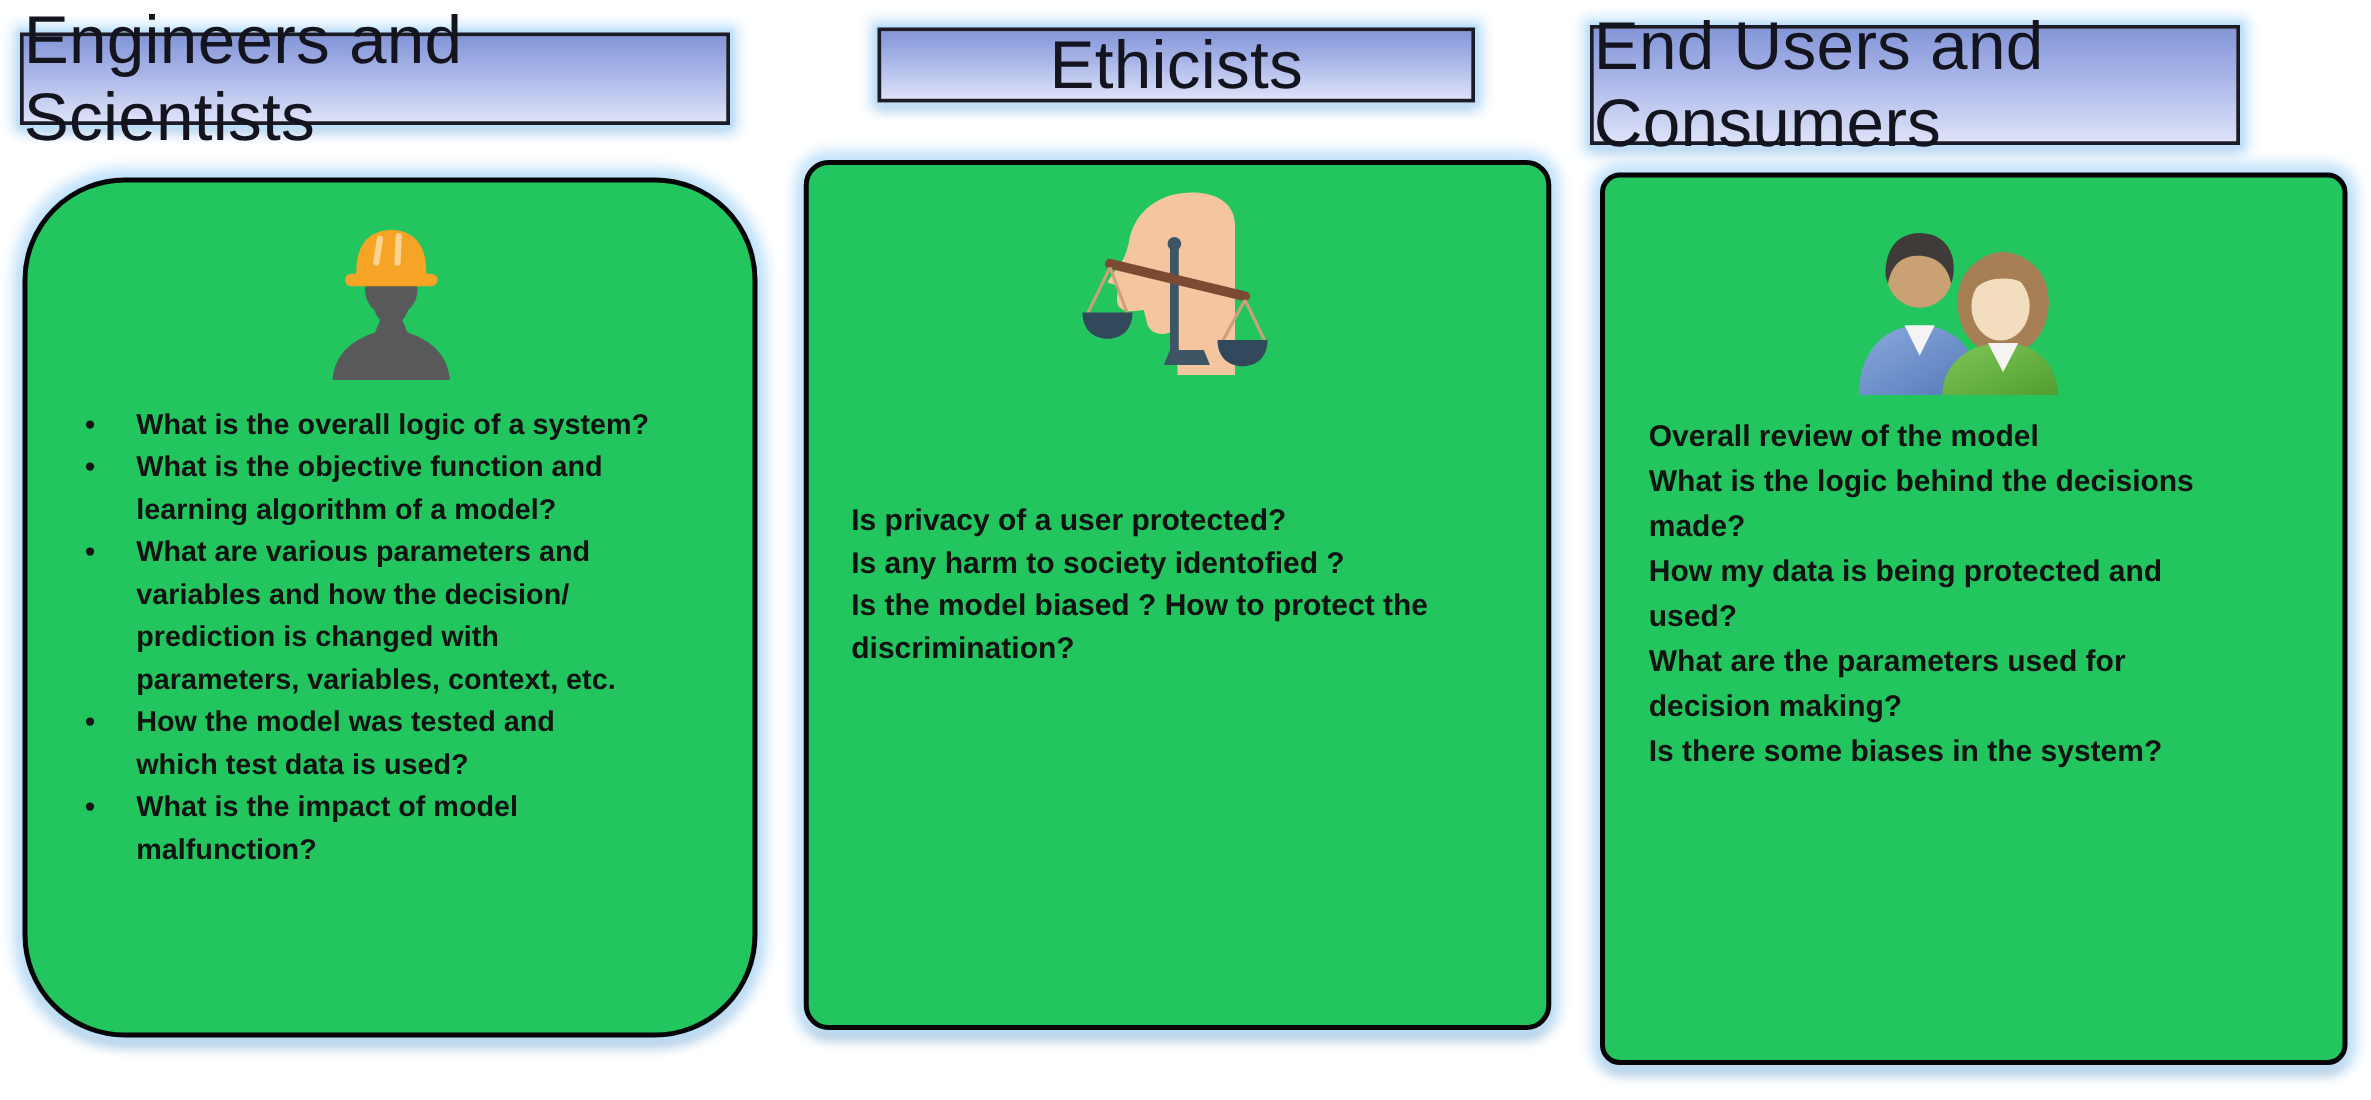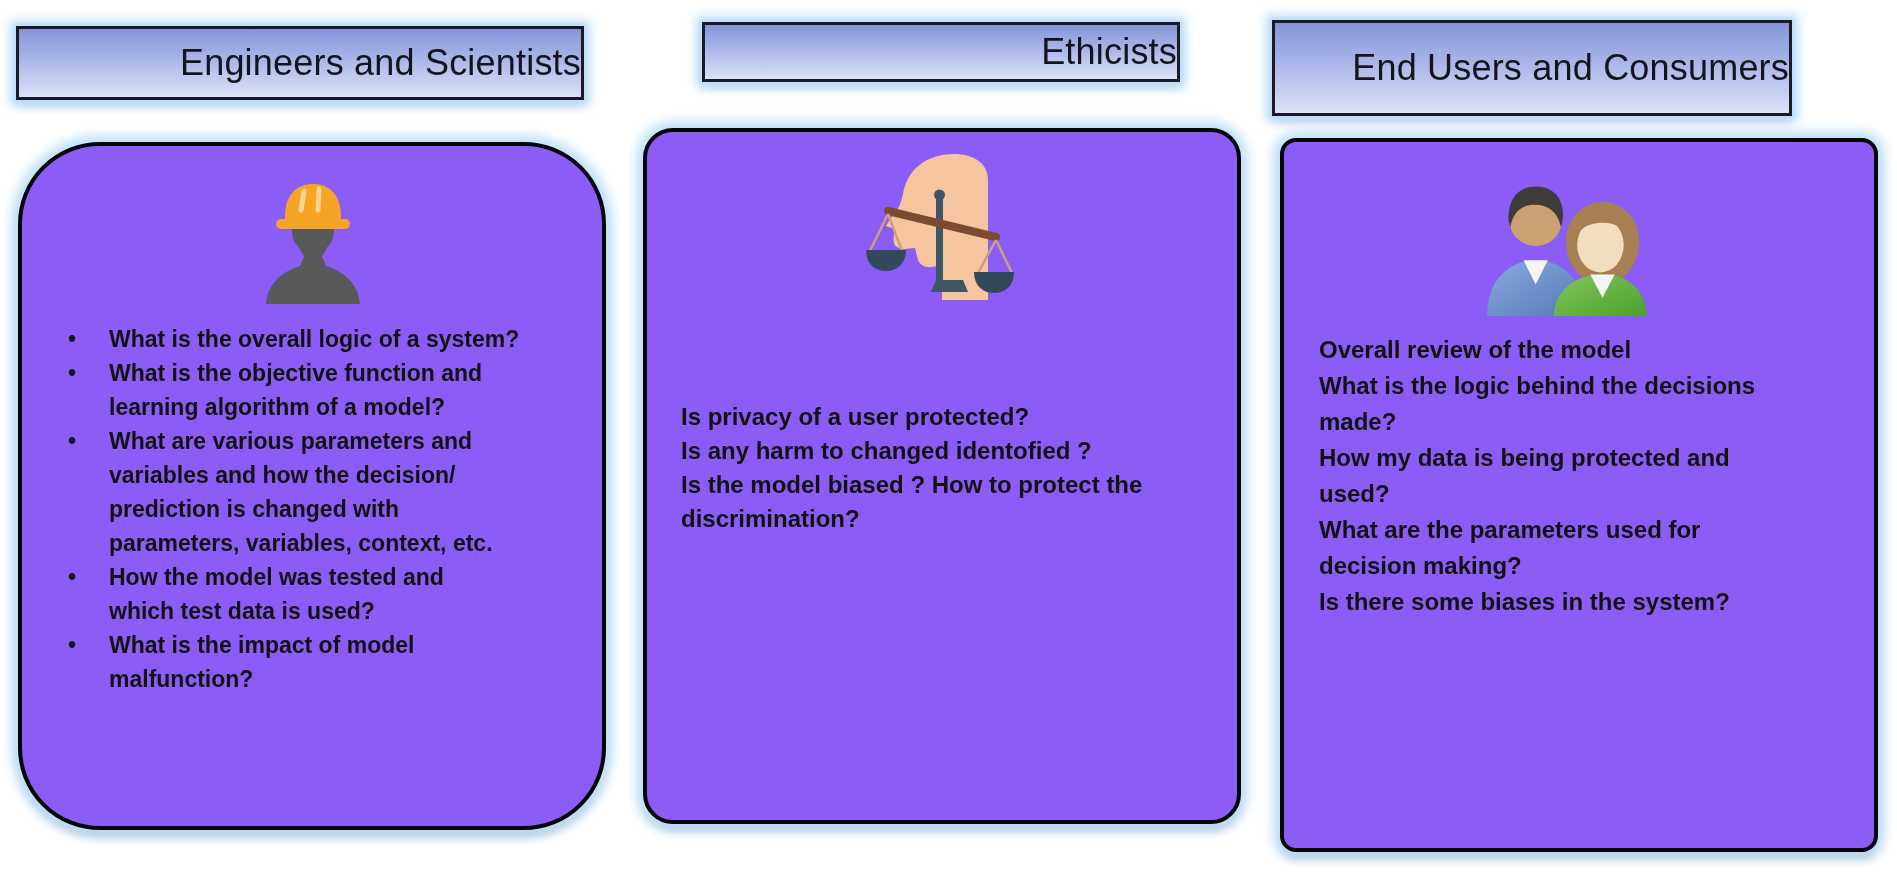--- a/index.html
+++ b/index.html
@@ -5,36 +5,36 @@
   html,body{margin:0;padding:0;background:#ffffff;}
   body{
     width:1897px;height:880px;position:relative;overflow:hidden;
     font-family:"Liberation Sans",sans-serif;color:#121212;
   }
   
   .header-box{
     position:absolute;box-sizing:border-box;
     border:3px solid #1b1b28;
     background:linear-gradient(180deg,#8496d8 0%,#aab6e8 45%,#dde2f8 100%);
-    display:flex;align-items:center;justify-content:flex-end;
-    font-size:36px;letter-spacing:.2px;color:#14141f;
+    display:flex;align-items:center;justify-content:center;
+    font-size:54px;letter-spacing:.2px;color:#14141f;
     box-shadow:0 0 10px 6px #c0e1fa,0 0 3px 2px #a8d4f6,0 6px 9px -2px rgba(70,90,130,.45);
   }
   #header-1{left:16px;top:26px;width:568px;height:74px;}
   #header-2{left:702px;top:22px;width:478px;height:60px;}
   #header-3{left:1272px;top:20px;width:520px;height:96px;}
 
   
   .card{
-    position:absolute;box-sizing:border-box;background:#8b5cf6;
+    position:absolute;box-sizing:border-box;background:#22c55e;
     border:4px solid #050508;
     box-shadow:0 0 11px 7px #c0e1fa,0 7px 9px -2px rgba(40,55,85,.5);
   }
   #card-1{left:18px;top:142px;width:588px;height:688px;border-radius:82px;}
-  #card-2{left:643px;top:128px;width:598px;height:696px;border-radius:30px;}
+  #card-2{left:643px;top:128px;width:598px;height:696px;border-radius:20px;}
   #card-3{left:1280px;top:138px;width:598px;height:714px;border-radius:16px;}
 
   .icon-wrap{position:absolute;}
   #card-1 .icon-wrap{left:237px;top:34px;width:108px;height:124px;}
   #card-2 .icon-wrap{left:213px;top:18px;width:160px;height:150px;}
   #card-3 .icon-wrap{left:193px;top:14px;width:170px;height:160px;}
   .icon-wrap svg{display:block;width:100%;height:100%;}
 
   
   ul.q-list{
@@ -102,21 +102,21 @@
       <path d="M71 142 L108 142 L103 130 L76 130 Z" fill="#3E5566"></path>
       <path d="M28 61 L136 87" stroke="#7A4A33" stroke-width="8" stroke-linecap="round" fill="none"></path>
       <path d="M28 64 L10 101 M28 64 L42 101" stroke="#C9A27B" stroke-width="2.5" fill="none"></path>
       <path d="M6 100 L46 100 C46 114 37 121 26 121 C15 121 6 114 6 100 Z" fill="#32495B"></path>
       <path d="M136 90 L118 123 M136 90 L152 123" stroke="#C9A27B" stroke-width="2.5" fill="none"></path>
       <path d="M114 122 L154 122 C154 136 145 143 134 143 C123 143 114 136 114 122 Z" fill="#32495B"></path>
     </svg>
   </div>
   <ul class="q-list">
       <li>Is privacy of a user protected?</li>
-      <li>Is any harm to changed identofied ?</li>
+      <li>Is any harm to society identofied ?</li>
       <li>Is the model biased ? How to protect the
 discrimination?</li>
     </ul>
 </div>
 
 <div class="card" id="card-3">
   <div class="icon-wrap">
     <svg viewBox="0 0 168 158" xmlns="http://www.w3.org/2000/svg">
       <defs>
         <linearGradient id="gBlue" x1="0" y1="0" x2="1" y2="1">

